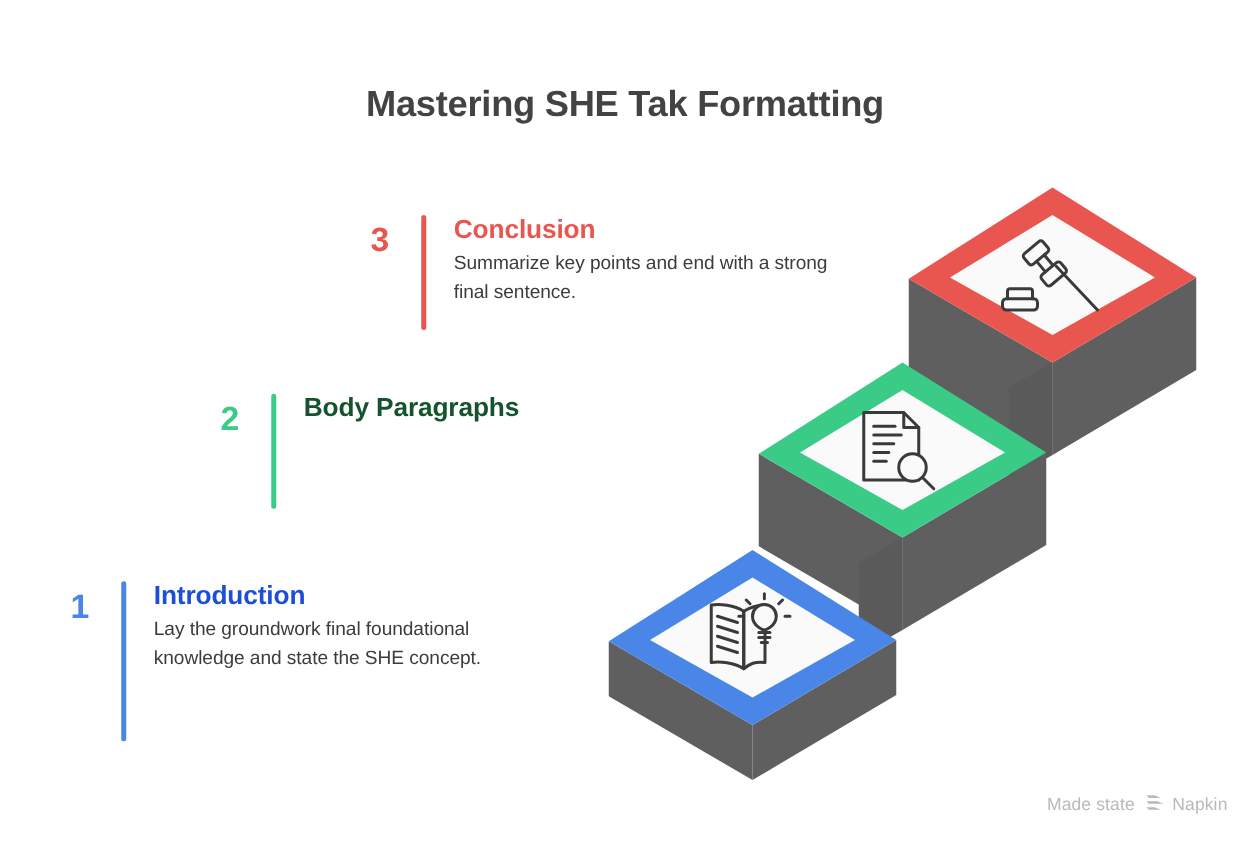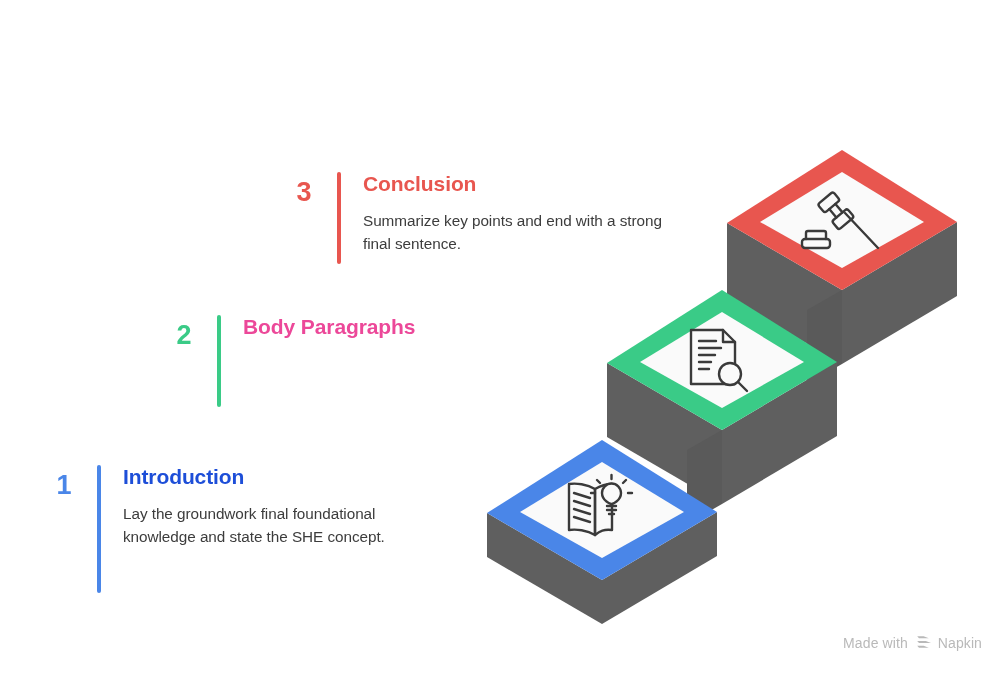--- a/index.html
+++ b/index.html
@@ -41,21 +41,21 @@
     margin-left:12px;
   }
   .step-text { margin-left:22px; }
   .step-head {
     font-size:21px;
     font-weight:bold;
     line-height:1.15;
     letter-spacing:-0.1px;
   }
   .step-desc {
-    margin-top:14px;
+    margin-top:4px;
     font-size:15.3px;
     line-height:1.5;
     color:#3c3c3c;
     letter-spacing:-0.05px;
   }
 
   
   #block-3 { top:172px; left:283px; }
   #block-3 .step-bar { height:92px; }
   #block-2 { top:315px; left:163px; }
@@ -76,20 +76,21 @@
     letter-spacing:0.1px;
   }
   .watermark .wm-logo { margin:0 6px 0 7px; display:block; }
   .watermark .wm-text { display:block; }
 </style>
 </head>
 <body>
 
 <div id="canvas">
 
+  <div class="title">Mastering SHE Tak Formatting</div>
 
   <svg id="stairs" viewBox="0 0 1000 675">
 
     <g>
 
       <path d="M727,223 L842,290 L842,364 L727,297 Z" fill="#5F5F5F"></path>
 
       <path d="M957,222 L842,290 L842,364 L957,296 Z" fill="#5F5F5F"></path>
 
       <path d="M842,364 L842,290 L807,310 L807,384 Z" fill="#5a5a5a"></path>
@@ -177,35 +178,35 @@
     <div class="step-text">
       <div class="step-head" style="color:#E8564F">Conclusion</div>
       <div class="step-desc" style="width:320px">Summarize key points and end with a strong final sentence.</div>
     </div>
   </div>
 
   <div class="step-block" id="block-2">
     <div class="step-num" style="color:#3ACB87">2</div>
     <div class="step-bar" style="background:#3ACB87"></div>
     <div class="step-text">
-      <div class="step-head" style="color:#ec4899">Body Paragraphs</div>
+      <div class="step-head" style="color:#14532d">Body Paragraphs</div>
     </div>
   </div>
 
   <div class="step-block" id="block-1">
     <div class="step-num" style="color:#4A86E8">1</div>
     <div class="step-bar" style="background:#4A86E8"></div>
     <div class="step-text">
       <div class="step-head" style="color:#1d4ed8">Introduction</div>
       <div class="step-desc" style="width:300px">Lay the groundwork final foundational knowledge and state the SHE concept.</div>
     </div>
   </div>
 
   <div class="watermark">
-    <span class="wm-text">Made with</span>
+    <span class="wm-text">Made state</span>
     <svg class="wm-logo" width="17" height="16" viewBox="0 0 17 16">
       <g fill="#b9b9b9">
         <path d="M2.2 1.2 H8.6 L13.8 3.3 L4.0 3.3 Z"></path>
         <path d="M2.2 6.0 H10.8 L16.0 8.0 L4.0 8.0 Z"></path>
         <path d="M2.2 10.8 H8.6 L13.8 12.8 L4.0 12.8 Z"></path>
       </g>
     </svg>
     <span class="wm-text">Napkin</span>
   </div>
 

